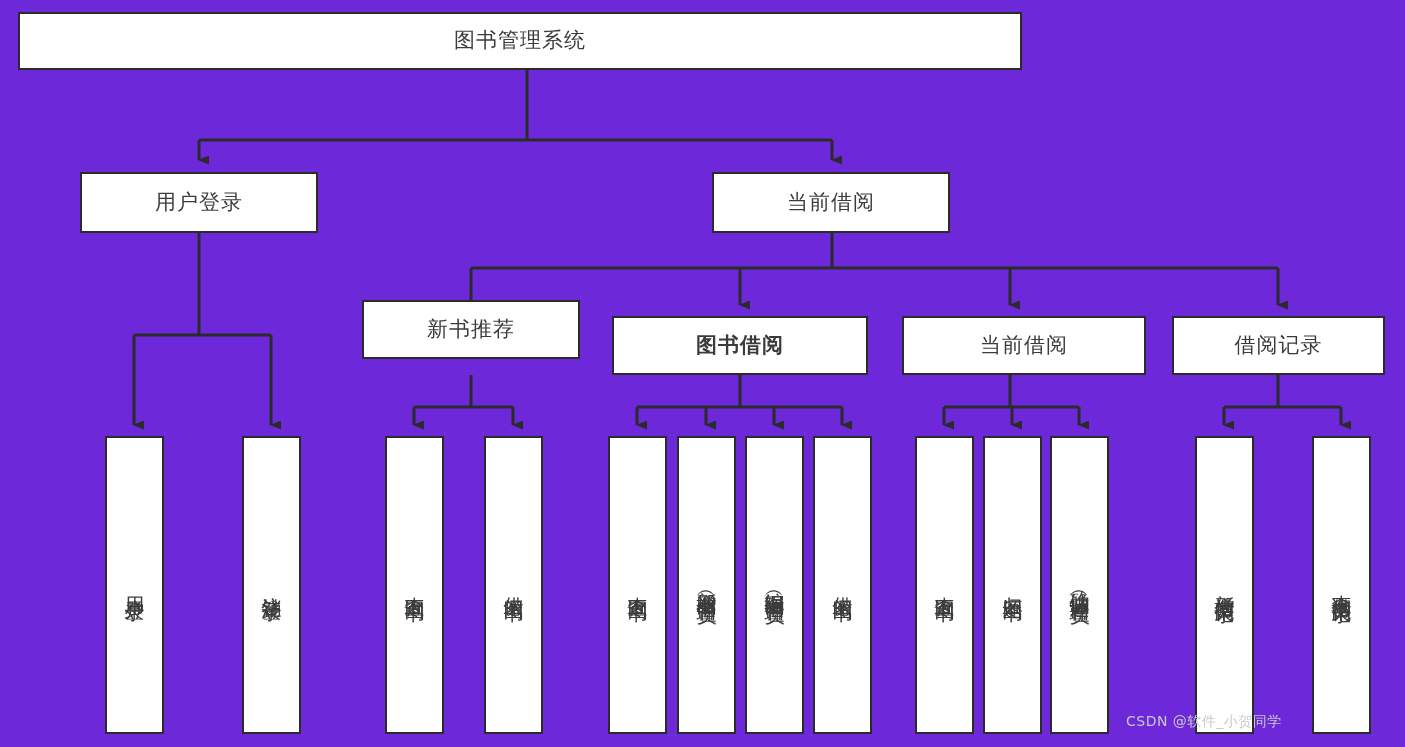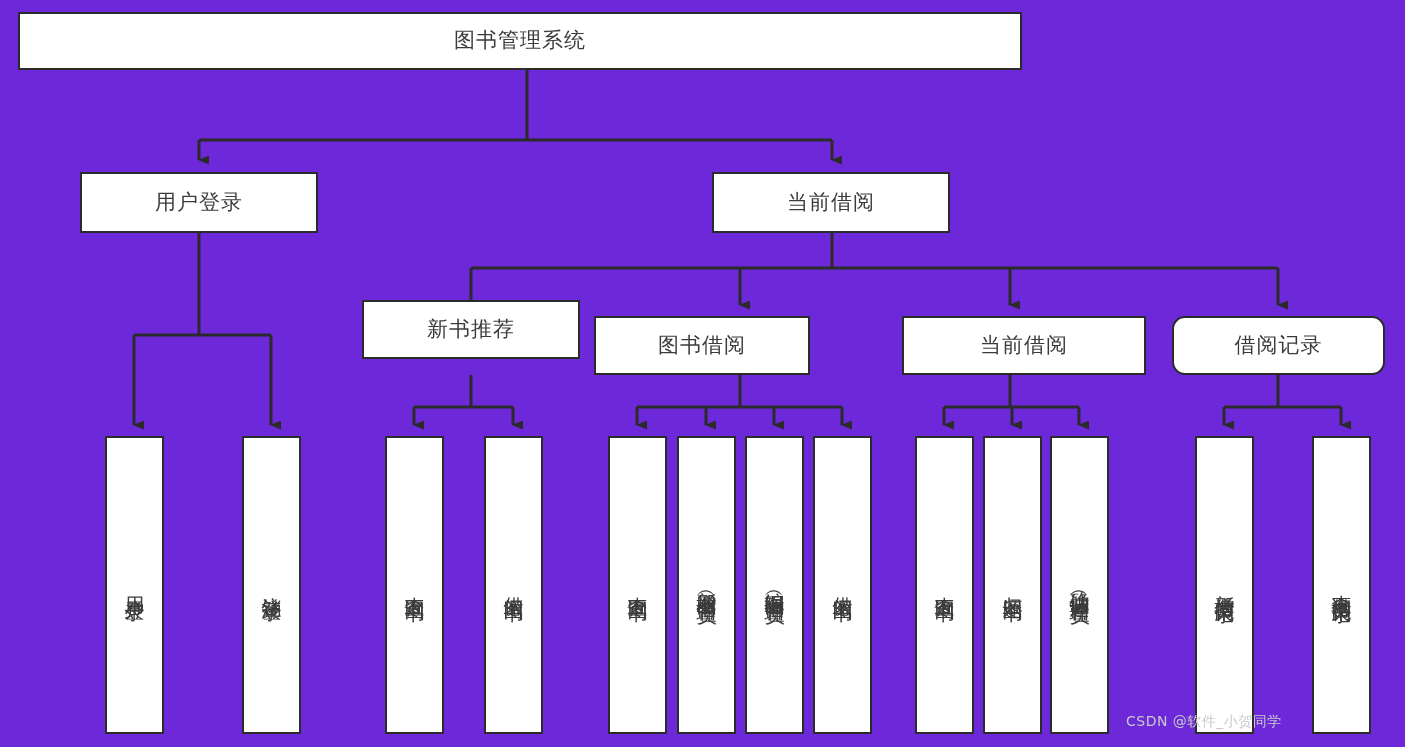--- a/index.html
+++ b/index.html
@@ -130,27 +130,27 @@
   <div class="node horizontal" style="left:80px; top:172px; width:238px; height:61px;">
     <span class="label">用户登录</span>
   </div>
   <div class="node horizontal" style="left:712px; top:172px; width:238px; height:61px;">
     <span class="label">当前借阅</span>
   </div>
 
   <div class="node horizontal" style="left:362px; top:300px; width:218px; height:59px;">
     <span class="label">新书推荐</span>
   </div>
-  <div class="node horizontal" style="left:594px; top:316px; width:216px; height:59px;">
+  <div class="node horizontal" style="left:612px; top:316px; width:256px; height:59px;font-weight:bold;">
     <span class="label">图书借阅</span>
   </div>
   <div class="node horizontal" style="left:902px; top:316px; width:244px; height:59px;">
     <span class="label">当前借阅</span>
   </div>
-  <div class="node horizontal" style="left:1172px; top:316px; width:213px; height:59px;border-radius:13px;">
+  <div class="node horizontal" style="left:1172px; top:316px; width:213px; height:59px;">
     <span class="label">借阅记录</span>
   </div>
 
   <div class="node vertical" style="left:105px; top:436px; width:59px; height:298px;">
     <span class="label">用户登录</span>
   </div>
   <div class="node vertical" style="left:242px; top:436px; width:59px; height:298px;">
     <span class="label">注销登录</span>
   </div>
 

